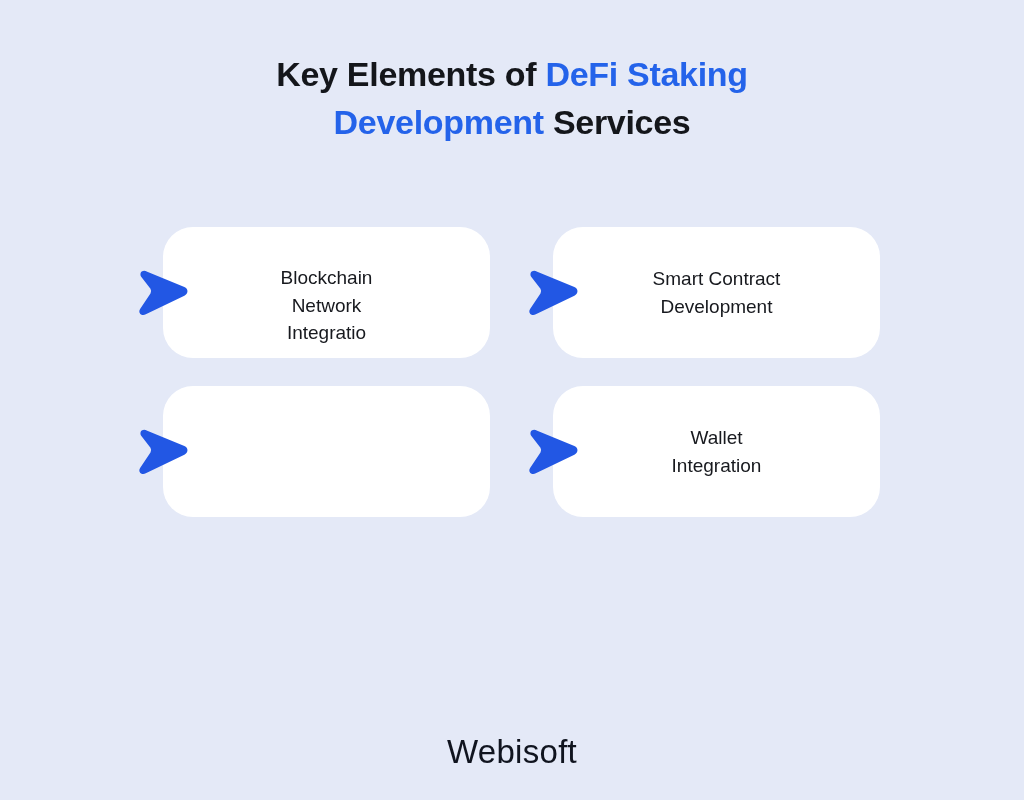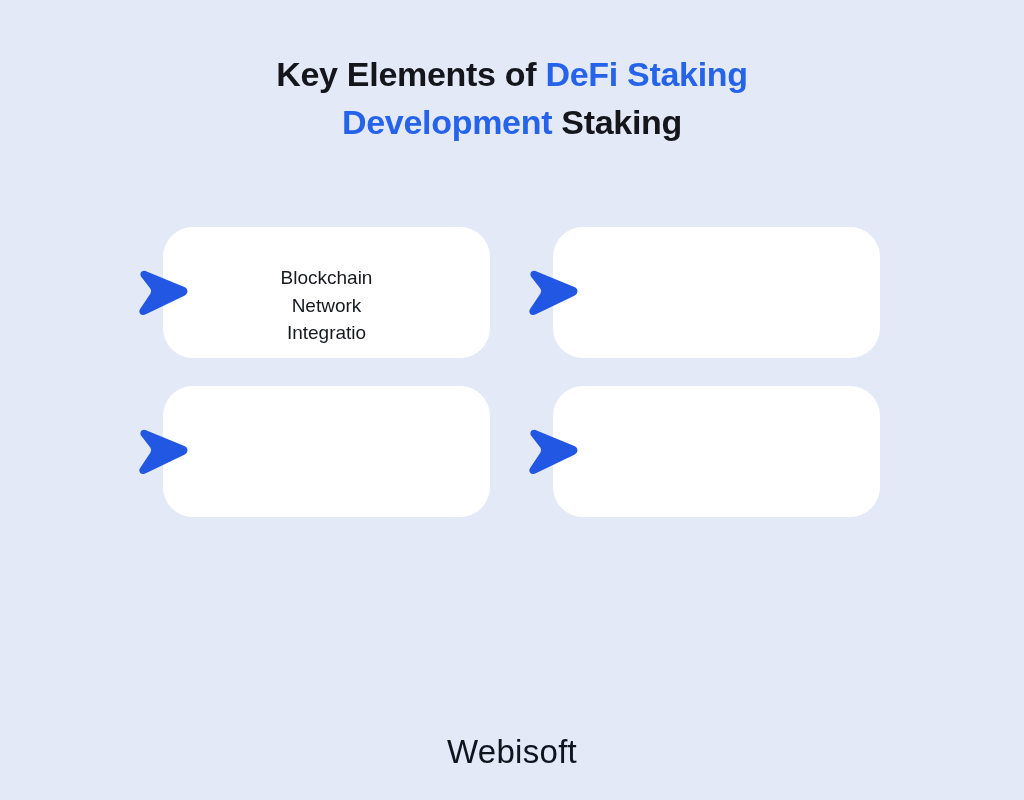--- a/index.html
+++ b/index.html
@@ -88,21 +88,21 @@
     color: #10141F;
   }
 </style>
 </head>
 <body>
 
 <div class="page">
 
   <h1 class="title">
     <span class="title-line"><span class="dark">Key Elements of </span><span class="blue">DeFi Staking</span></span>
-    <span class="title-line"><span class="blue">Development</span><span class="dark"> Staking</span></span>
+    <span class="title-line"><span class="blue">Development</span><span class="dark"> Services</span></span>
   </h1>
 
   <div class="grid">
 
     <div class="card text-low">
       <span class="arrow">
         <svg viewBox="0 0 56 52" xmlns="http://www.w3.org/2000/svg">
             <path d="M11 3 C6 0 2 4 4.5 8.5 L14.5 21.5 Q16 24 14.5 26.5 L3.5 43 C0.5 47.5 5 51.5 9.5 49 L51 29 C55.5 26.5 55.5 21.5 51 19.5 Z"></path>
           </svg>
       </span>
@@ -110,36 +110,40 @@
 Network
 Integratio</span>
     </div>
 
     <div class="card">
       <span class="arrow">
         <svg viewBox="0 0 56 52" xmlns="http://www.w3.org/2000/svg">
             <path d="M11 3 C6 0 2 4 4.5 8.5 L14.5 21.5 Q16 24 14.5 26.5 L3.5 43 C0.5 47.5 5 51.5 9.5 49 L51 29 C55.5 26.5 55.5 21.5 51 19.5 Z"></path>
           </svg>
       </span>
+      <span class="label">Smart Contract
+Development</span>
     </div>
 
     <div class="card text-low">
       <span class="arrow">
         <svg viewBox="0 0 56 52" xmlns="http://www.w3.org/2000/svg">
             <path d="M11 3 C6 0 2 4 4.5 8.5 L14.5 21.5 Q16 24 14.5 26.5 L3.5 43 C0.5 47.5 5 51.5 9.5 49 L51 29 C55.5 26.5 55.5 21.5 51 19.5 Z"></path>
           </svg>
       </span>
     </div>
 
     <div class="card">
       <span class="arrow">
         <svg viewBox="0 0 56 52" xmlns="http://www.w3.org/2000/svg">
             <path d="M11 3 C6 0 2 4 4.5 8.5 L14.5 21.5 Q16 24 14.5 26.5 L3.5 43 C0.5 47.5 5 51.5 9.5 49 L51 29 C55.5 26.5 55.5 21.5 51 19.5 Z"></path>
           </svg>
       </span>
+      <span class="label">Wallet
+Integration</span>
     </div>
 
 
 
   </div>
 
   <div class="footer">Webisoft</div>
 
 </div>
 

